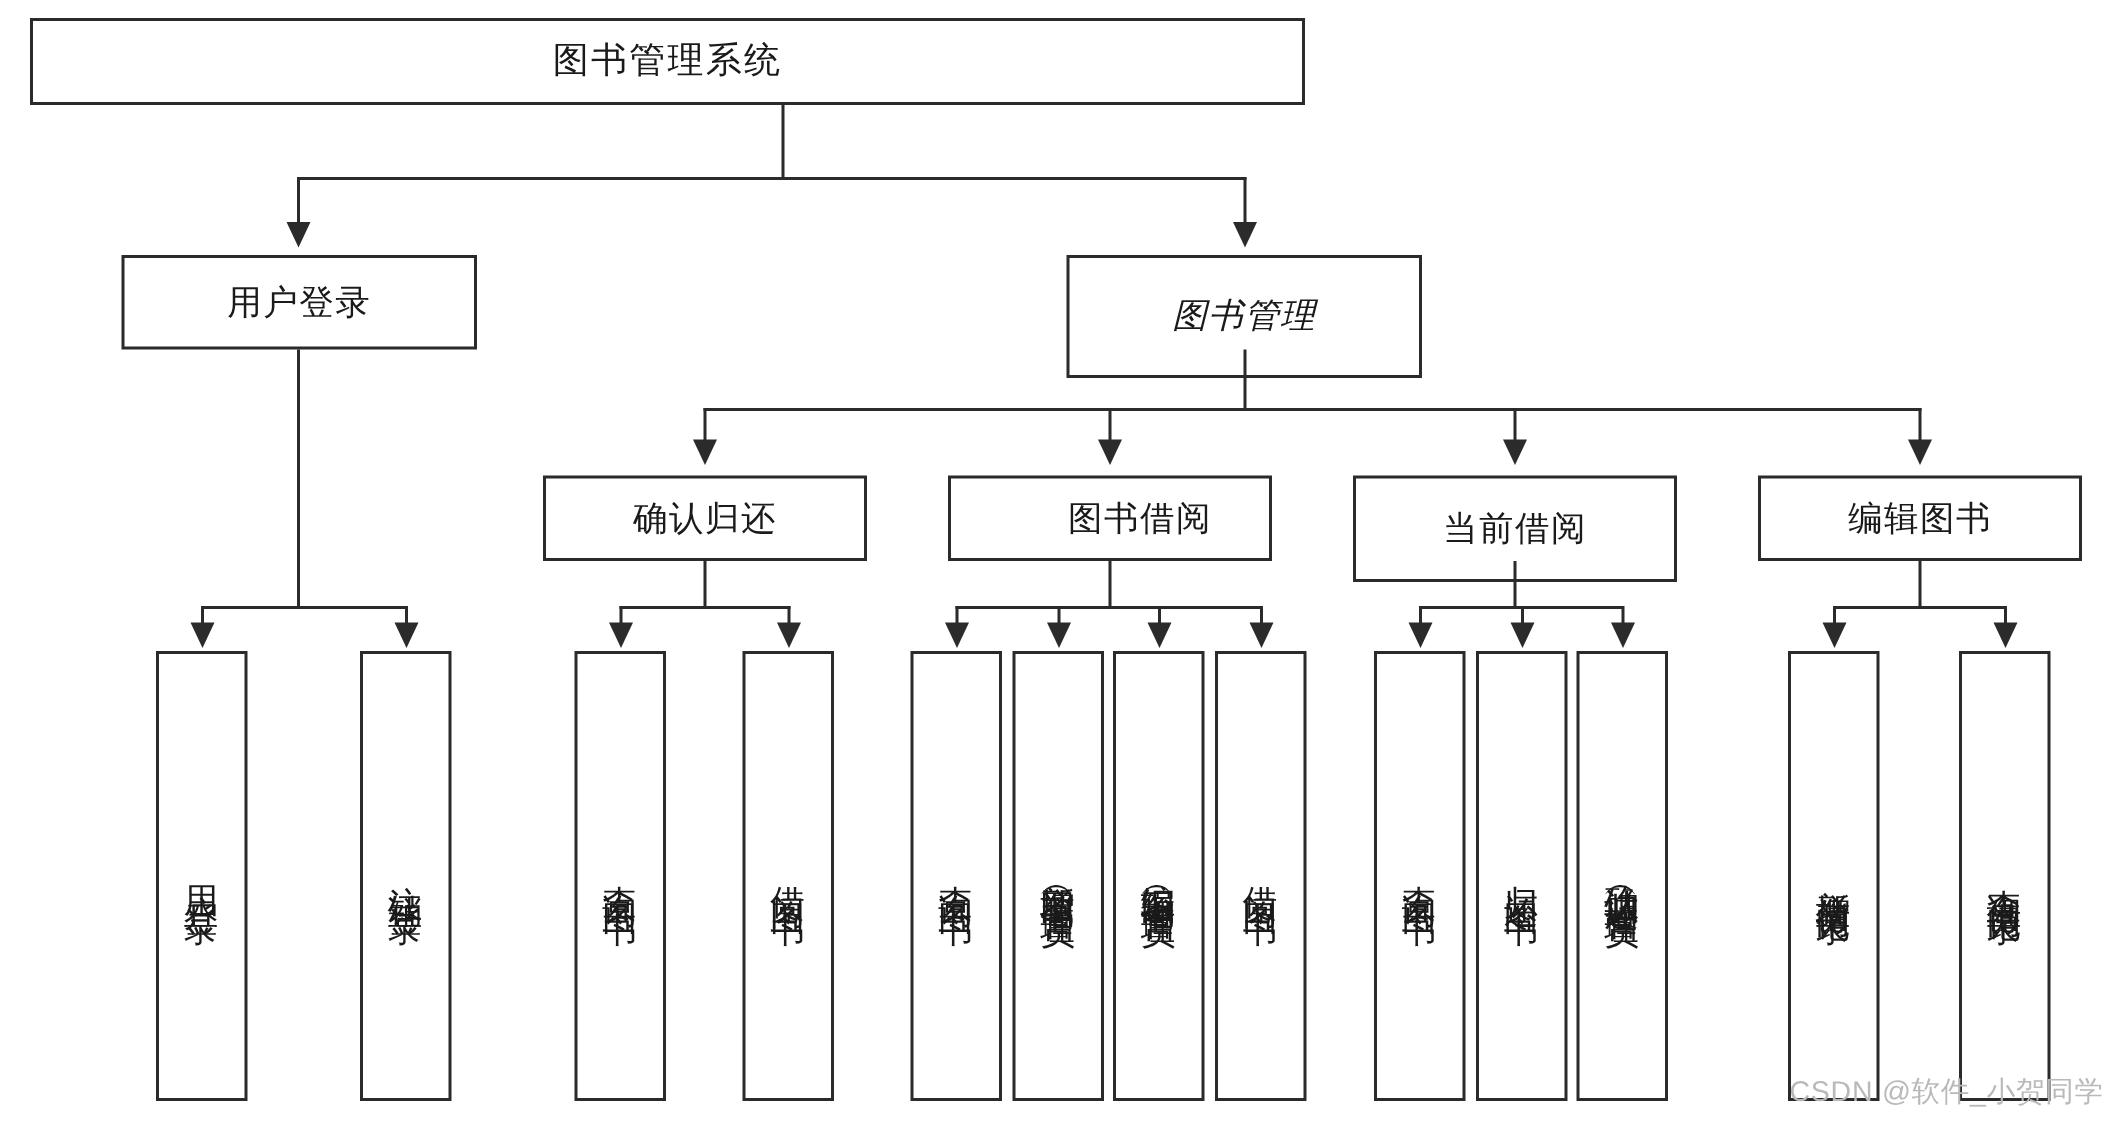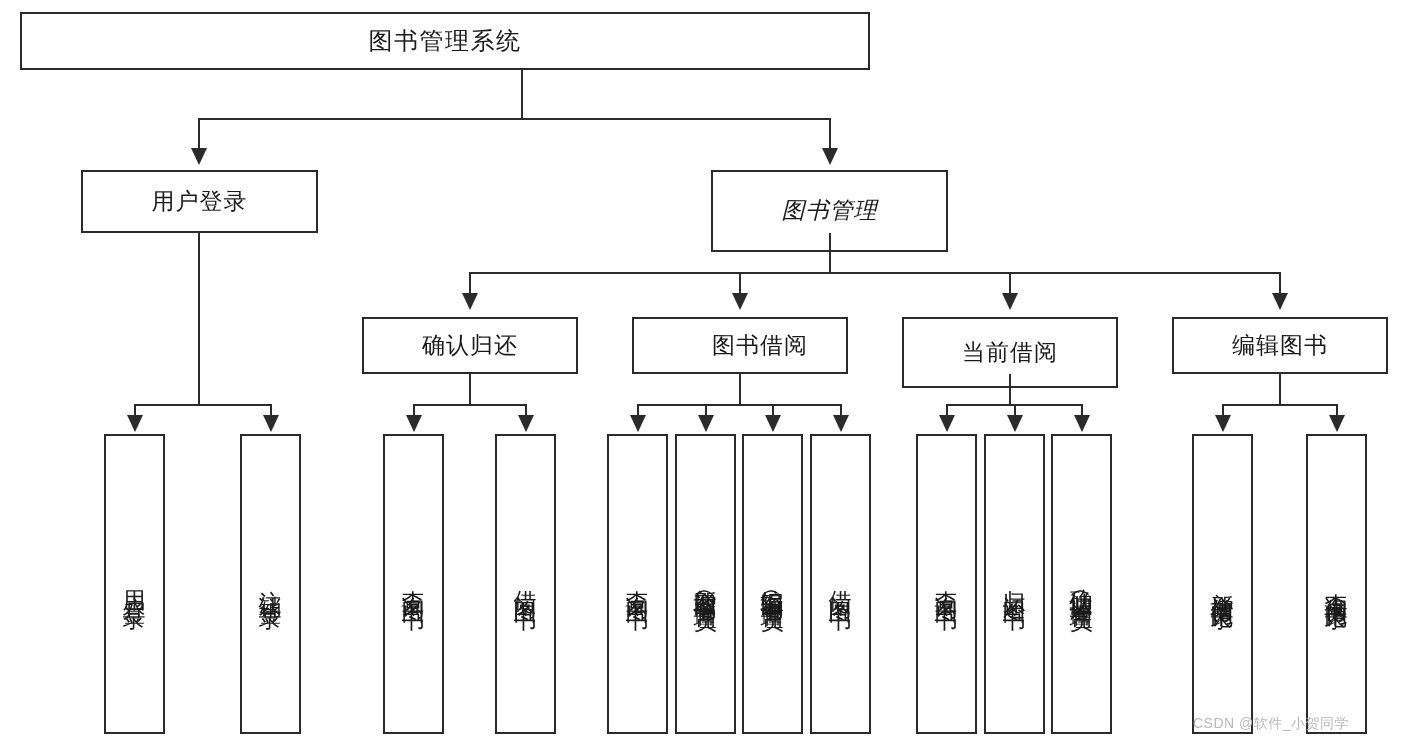--- a/index.html
+++ b/index.html
@@ -76,21 +76,21 @@
     width: 0;
     height: 0;
     border-left: 8px solid transparent;
     border-right: 8px solid transparent;
     border-top: 17px solid #2b2b2b;
   }
   
   #watermark {
     position: absolute;
     color: #b9b9b9;
-    font-size: 14px;
+    font-size: 19px;
     letter-spacing: 0.5px;
     white-space: nowrap;
     user-select: none;
   }
 </style>
 </head>
 <body>
 
 <div id="canvas">
 

